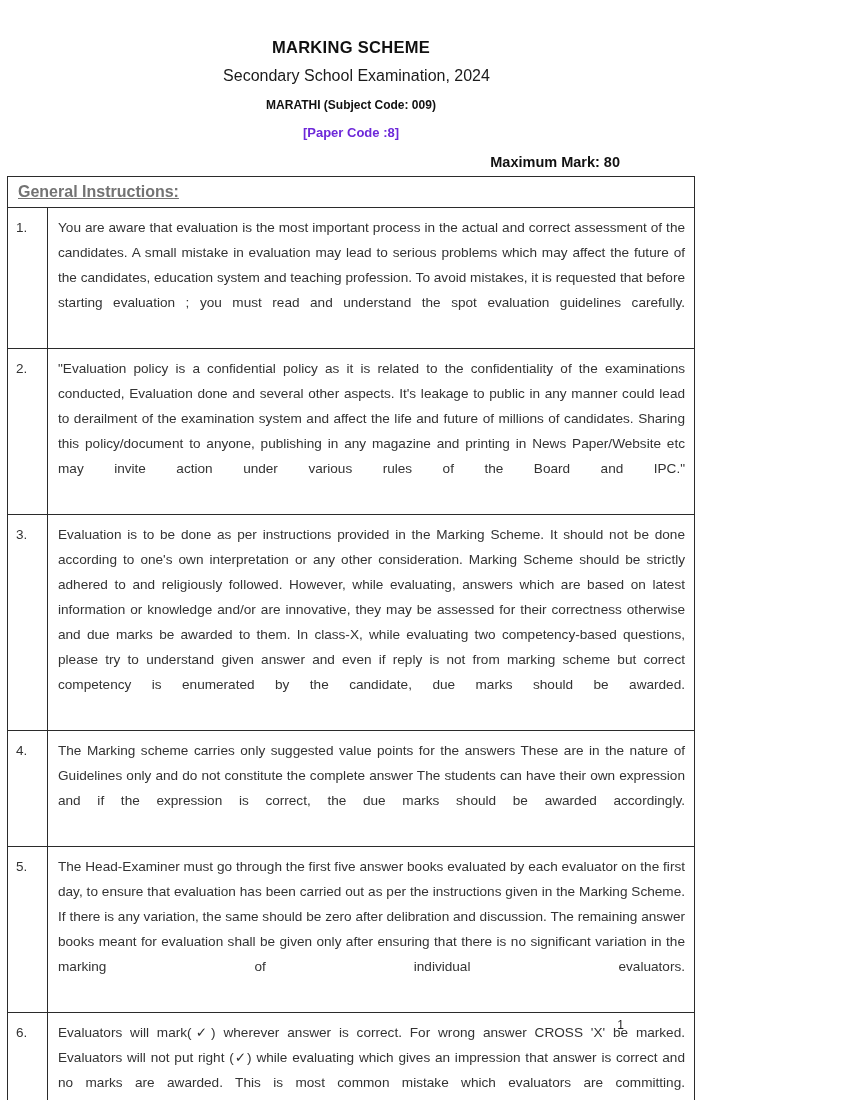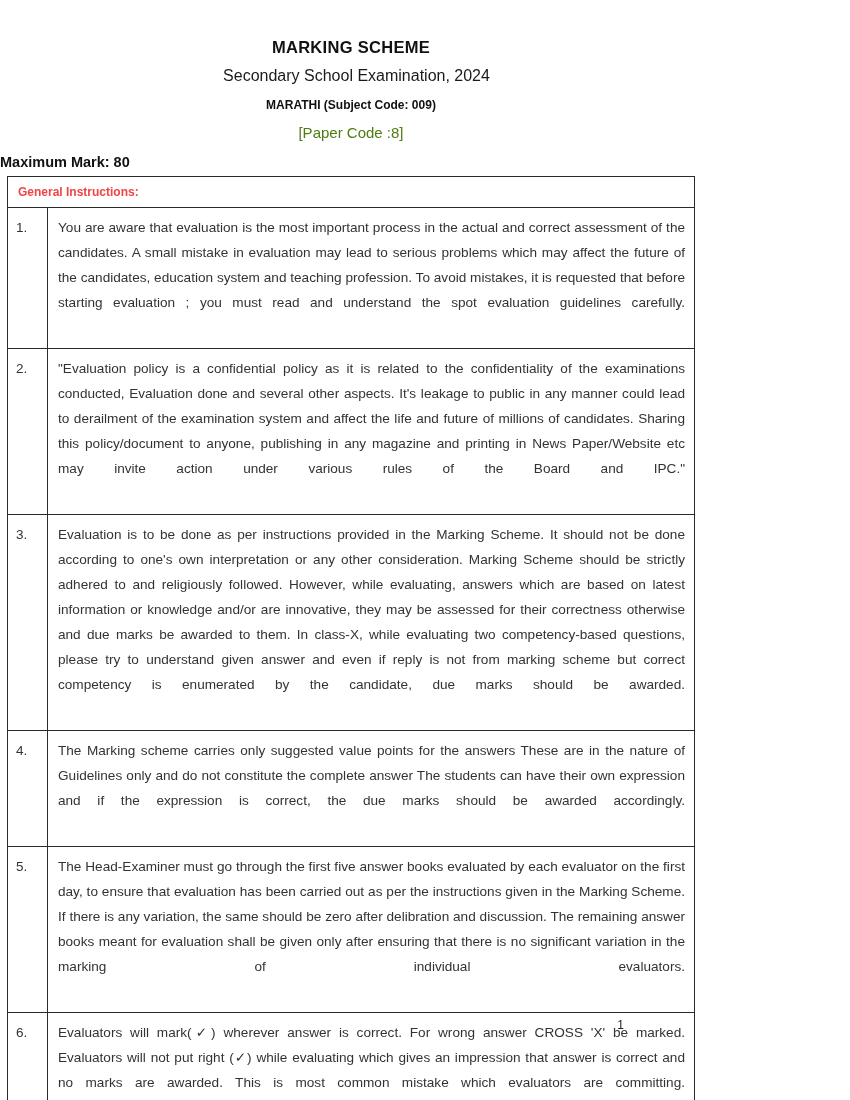--- a/index.html
+++ b/index.html
@@ -44,28 +44,29 @@
     padding-left: 11px;
   }
   .title-subject {
     font-size: 12px;
     font-weight: bold;
     line-height: 22px;
     margin-top: 7px;
     color: #111;
   }
   .title-paper {
-    font-size: 15px;
-    font-weight: normal;
+    font-size: 13px;
+    font-weight: bold;
     line-height: 22px;
     margin-top: 6px;
-    color: #4d7c0f;
+    color: #6d28d9;
   }
 
   .max-mark {
+    text-align: right;
     font-size: 14.5px;
     font-weight: bold;
     color: #111;
     margin-top: 10px;
     padding-right: 82px;
   }
 
   
   .table-wrap {
     margin: 6px auto 0 auto;
@@ -83,24 +84,25 @@
   .row:last-child {
     border-bottom: none;
   }
 
   .head-row {
     display: block;
     padding: 5px 0 5px 10px;
     border-bottom: 1.3px solid #2b2b2b;
   }
   .head-title {
-    font-size: 12px;
+    font-size: 16px;
     font-weight: bold;
-    color: #ef4444;
+    color: #737373;
     line-height: 20px;
+    text-decoration: underline;
   }
 
   .cell-num {
     width: 40px;
     flex: 0 0 40px;
     border-right: 1.3px solid #2b2b2b;
     box-sizing: border-box;
     padding: 7px 0 0 8px;
     font-size: 13.5px;
     color: #333;

